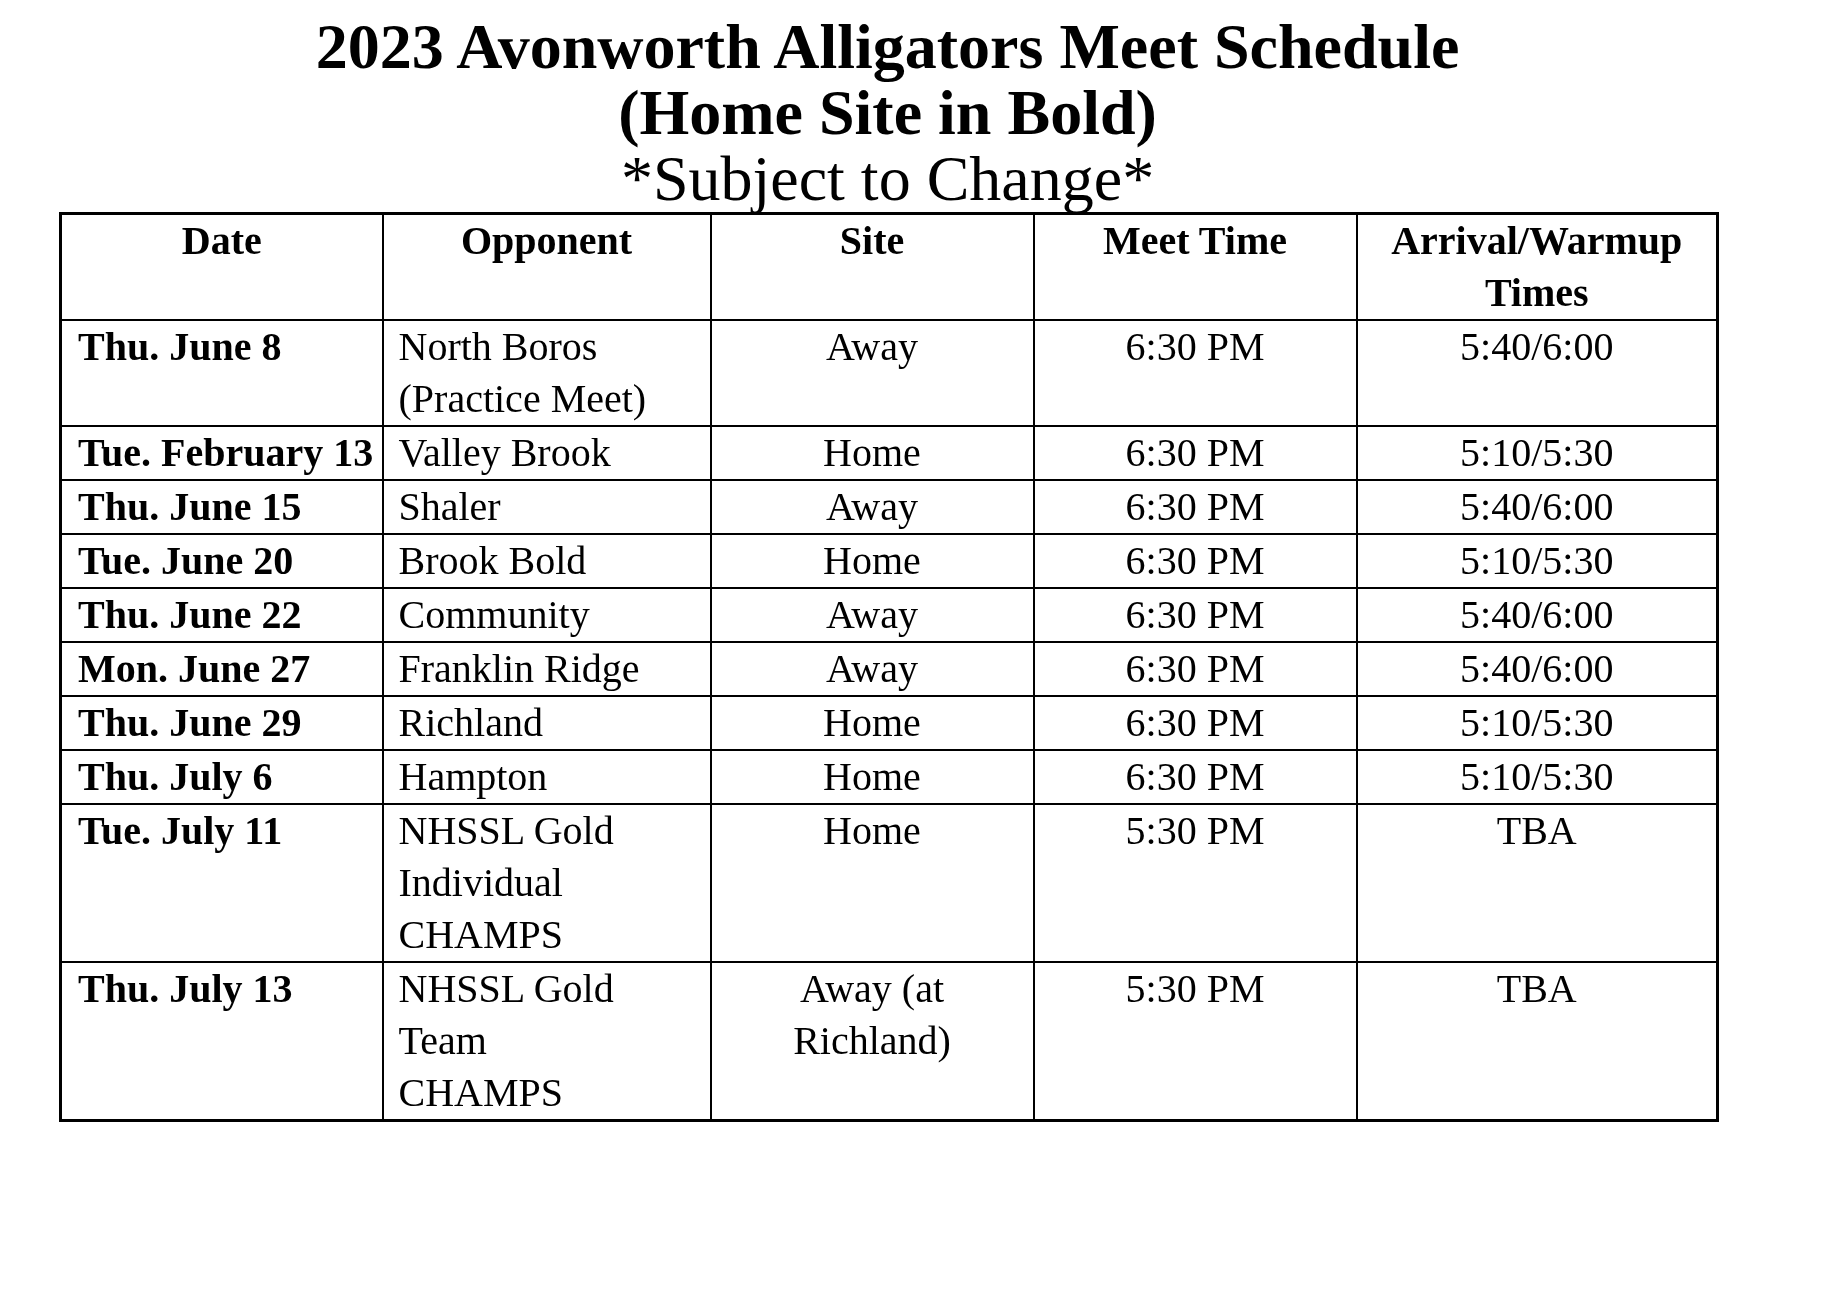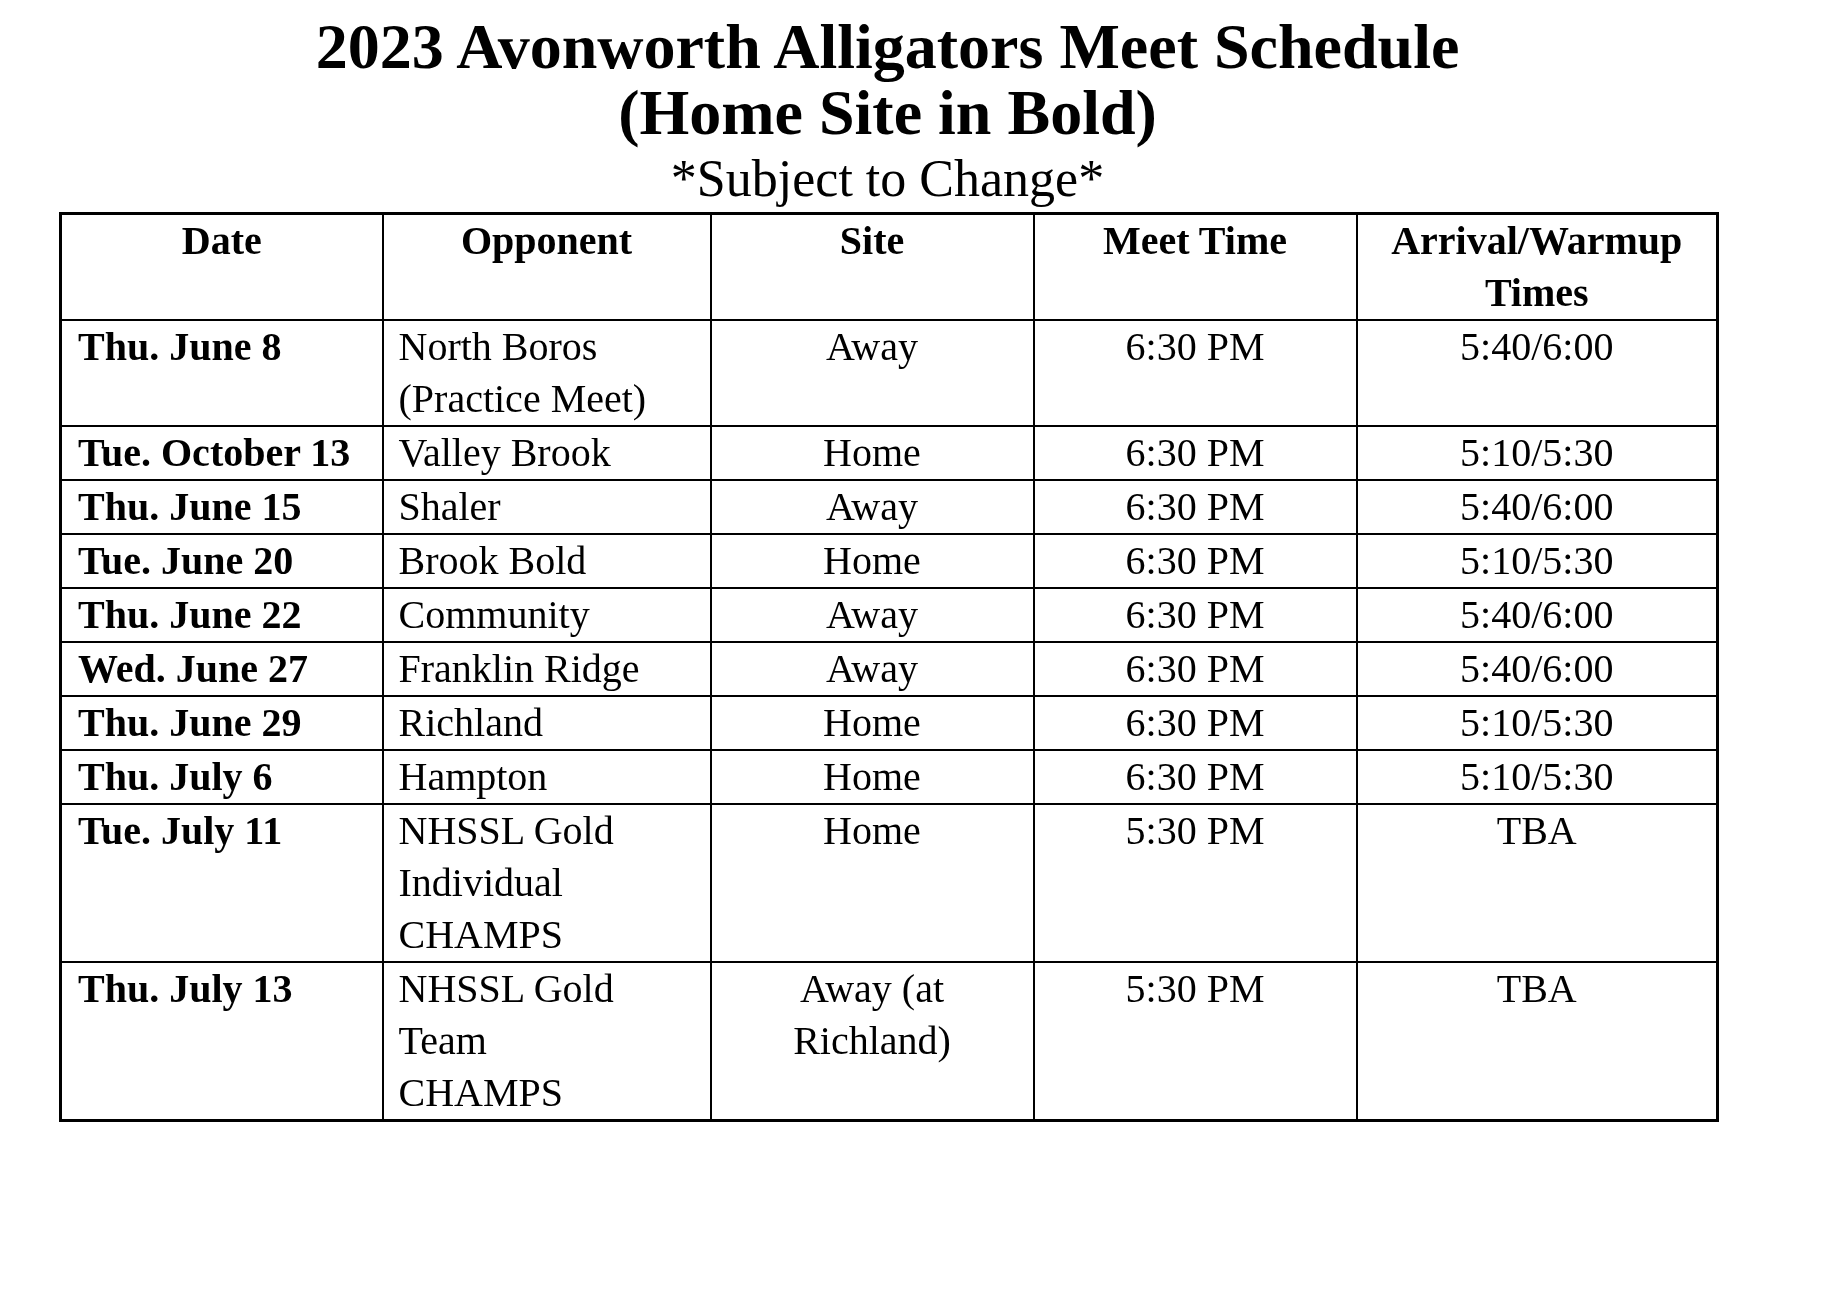--- a/index.html
+++ b/index.html
@@ -24,21 +24,21 @@
       text-align: center;
     }
     .title-line {
       font-size: 64px;
       line-height: 66px;
       font-weight: bold;
       white-space: nowrap;
     }
     .title-line.regular {
       font-weight: normal;
-      font-size: 52px;
+      font-size: 64px;
     }
     table.schedule {
       width: 1657px;
       border-collapse: collapse;
       table-layout: fixed;
       border: 3px solid #000000;
       font-size: 40px;
       line-height: 52px;
     }
     col.c-date     { width: 322px; }
@@ -98,21 +98,21 @@
     <tbody>
       <tr>
         <td class="align-left pad-date">Thu. June 8</td>
         <td class="align-left pad-opponent">North Boros
 (Practice Meet)</td>
         <td class="align-center">Away</td>
         <td class="align-center">6:30 PM</td>
         <td class="align-center">5:40/6:00</td>
       </tr>
       <tr style="font-weight: bold;">
-        <td class="align-left pad-date">Tue. October 13</td>
+        <td class="align-left pad-date">Tue. February 13</td>
         <td class="align-left pad-opponent">Valley Brook</td>
         <td class="align-center">Home</td>
         <td class="align-center">6:30 PM</td>
         <td class="align-center">5:10/5:30</td>
       </tr>
       <tr>
         <td class="align-left pad-date">Thu. June 15</td>
         <td class="align-left pad-opponent">Shaler</td>
         <td class="align-center">Away</td>
         <td class="align-center">6:30 PM</td>
@@ -126,21 +126,21 @@
         <td class="align-center">5:10/5:30</td>
       </tr>
       <tr>
         <td class="align-left pad-date">Thu. June 22</td>
         <td class="align-left pad-opponent">Community</td>
         <td class="align-center">Away</td>
         <td class="align-center">6:30 PM</td>
         <td class="align-center">5:40/6:00</td>
       </tr>
       <tr>
-        <td class="align-left pad-date">Wed. June 27</td>
+        <td class="align-left pad-date">Mon. June 27</td>
         <td class="align-left pad-opponent">Franklin Ridge</td>
         <td class="align-center">Away</td>
         <td class="align-center">6:30 PM</td>
         <td class="align-center">5:40/6:00</td>
       </tr>
       <tr style="font-weight: bold;">
         <td class="align-left pad-date">Thu. June 29</td>
         <td class="align-left pad-opponent">Richland</td>
         <td class="align-center">Home</td>
         <td class="align-center">6:30 PM</td>

